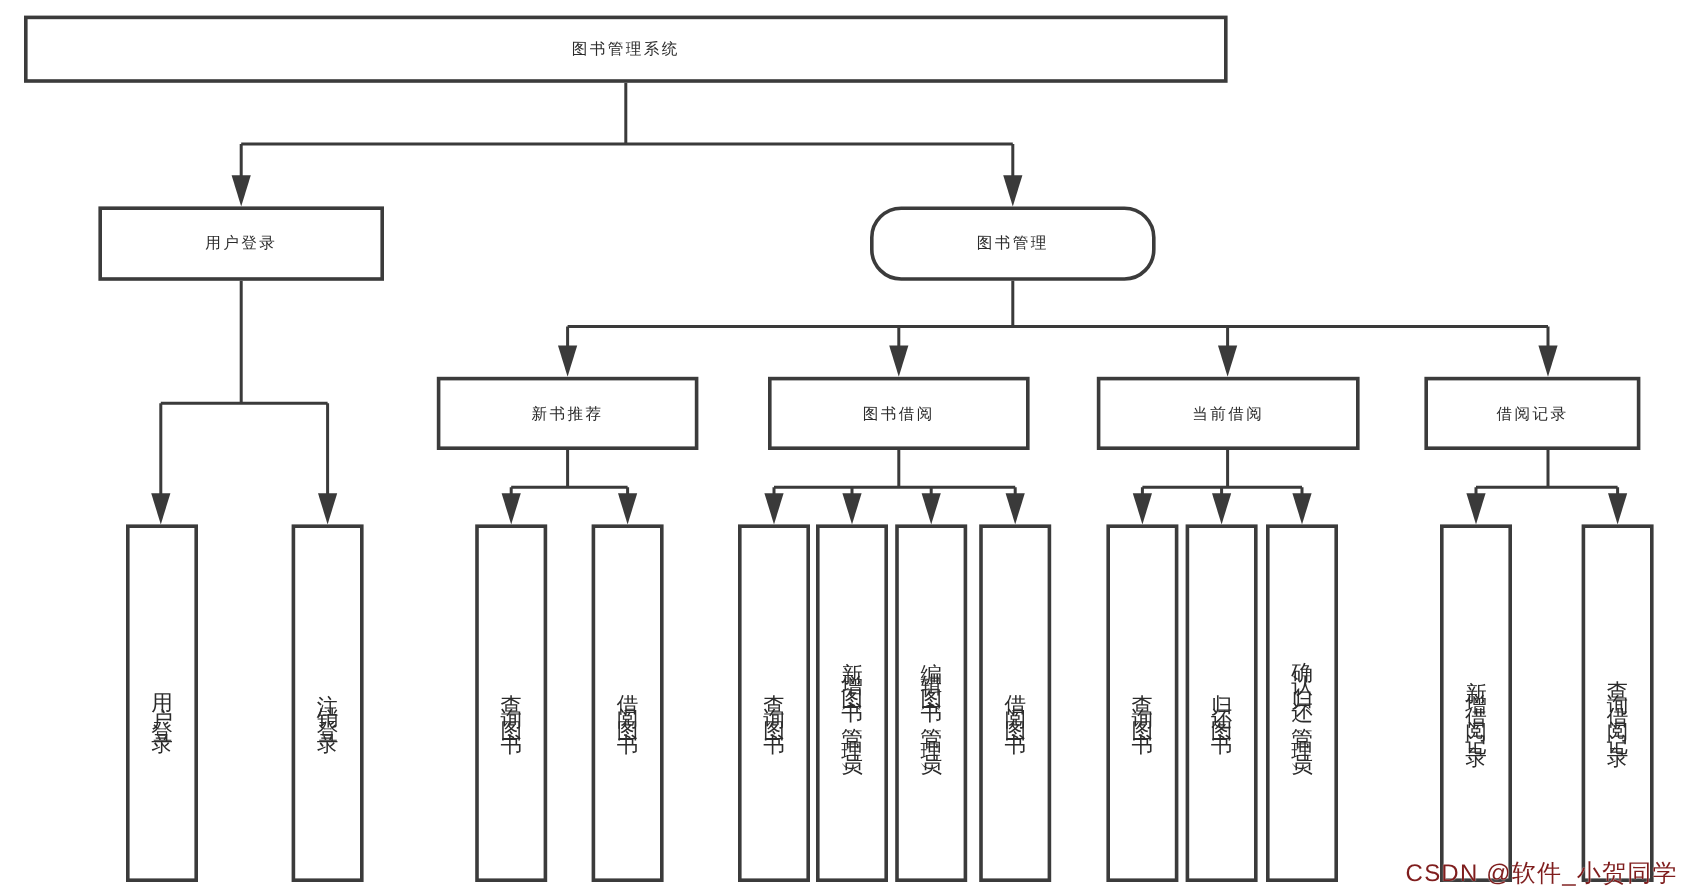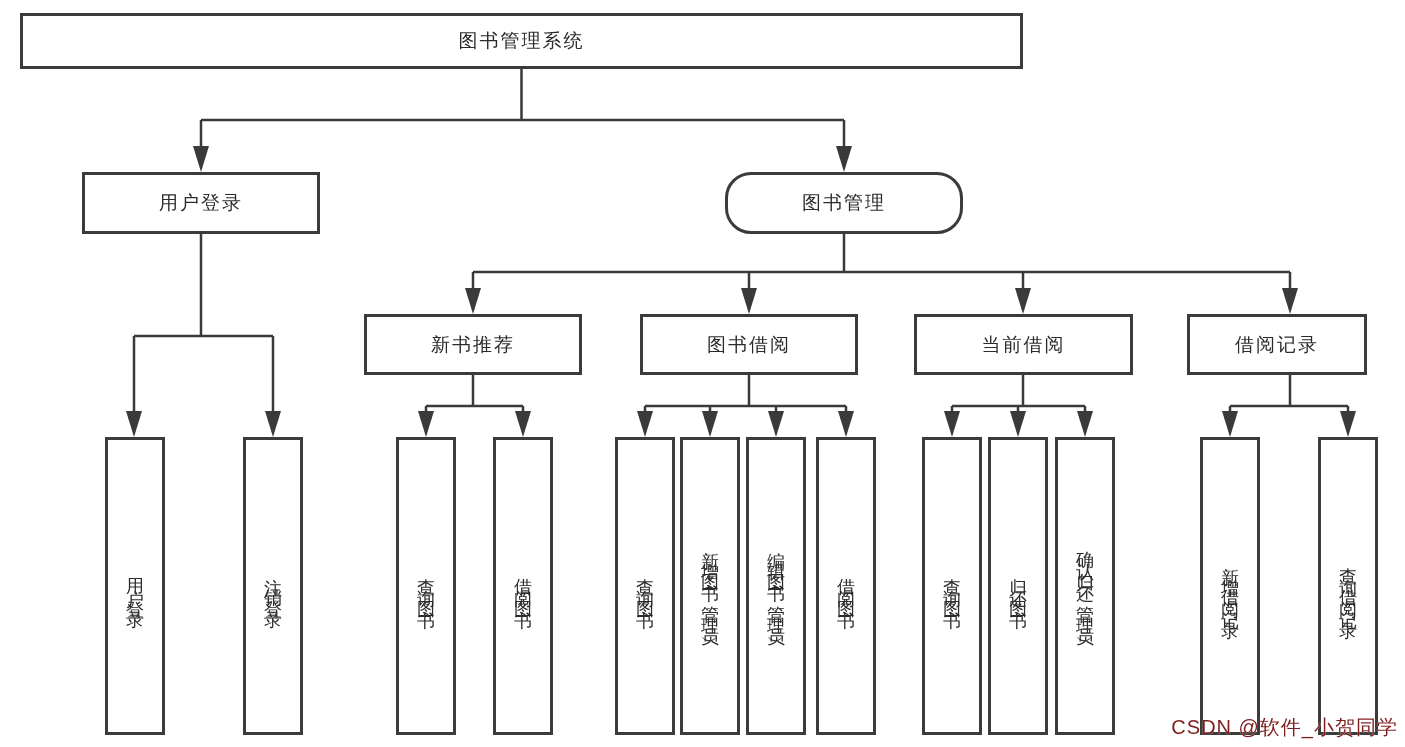--- a/index.html
+++ b/index.html
@@ -13,21 +13,21 @@
   #wires{position:absolute;left:0;top:0;z-index:1;}
   .box{
     position:absolute;
     background:#ffffff;
     border:3px solid #3b3b3b;
     box-sizing:border-box;
     display:flex;align-items:center;justify-content:center;
     color:#2b2b2b;
     z-index:2;
   }
-  .hbox{font-size:19px;letter-spacing:2px;}
+  .hbox{font-size:13px;letter-spacing:2px;}
   .root{left:20px;top:13px;width:1003px;height:56px;}
   .lvl2{top:172px;width:238px;height:62px;}
   .lvl3{top:314px;height:61px;}
   .leaf{top:437px;width:60px;height:298px;}
   .leaf .vtext{
     writing-mode:vertical-rl;
     text-orientation:mixed;
     font-size:18px;
     letter-spacing:11px;
     line-height:1;

